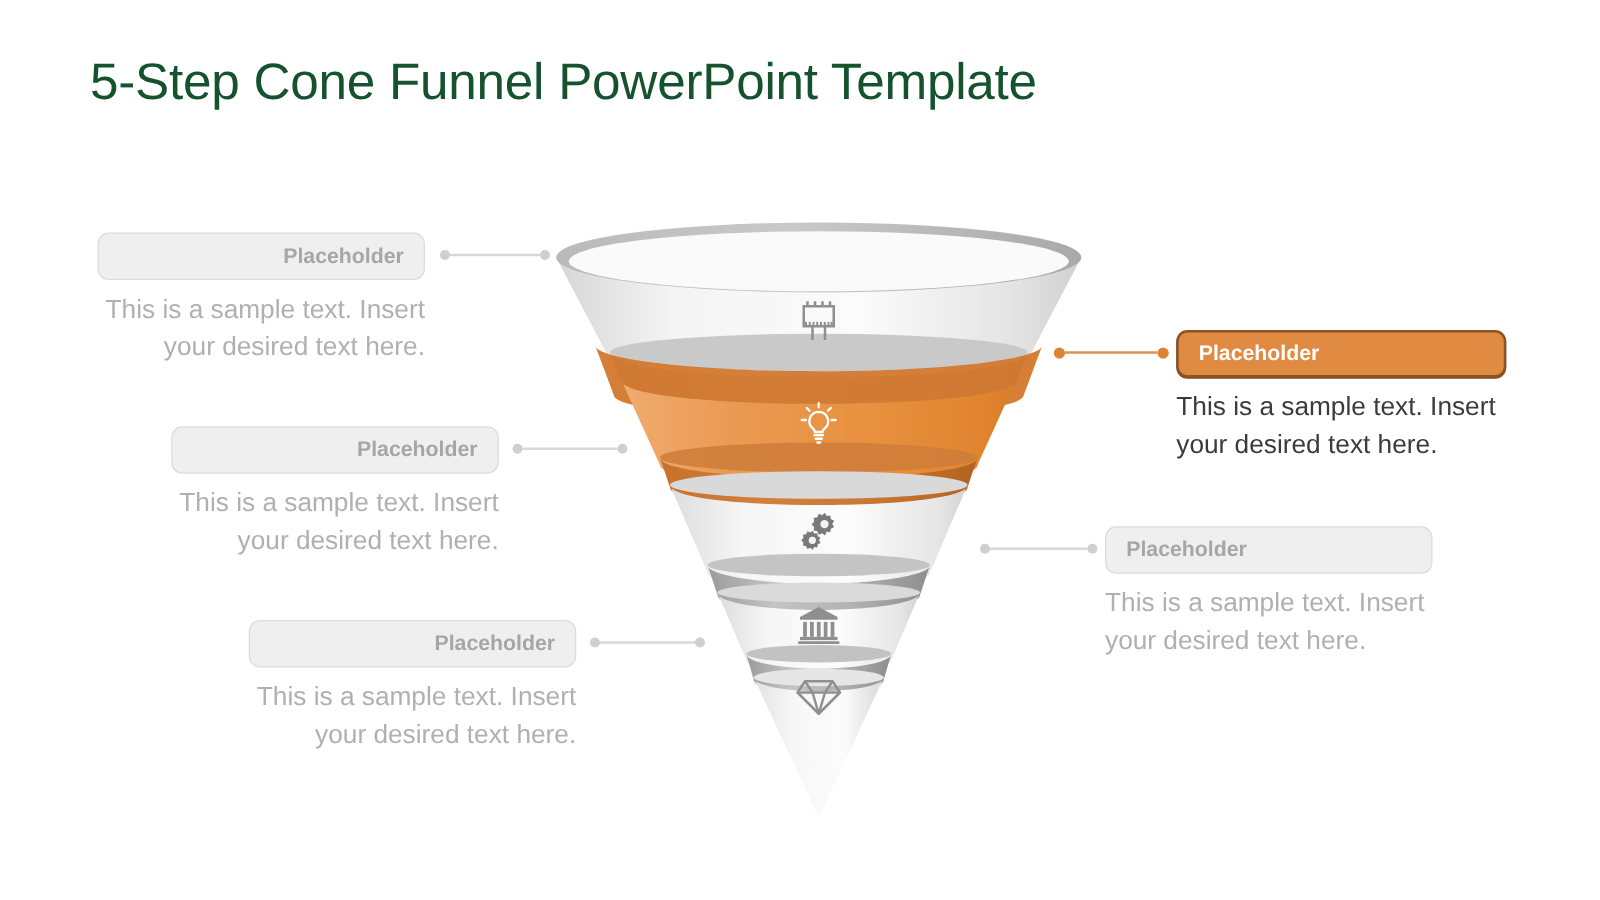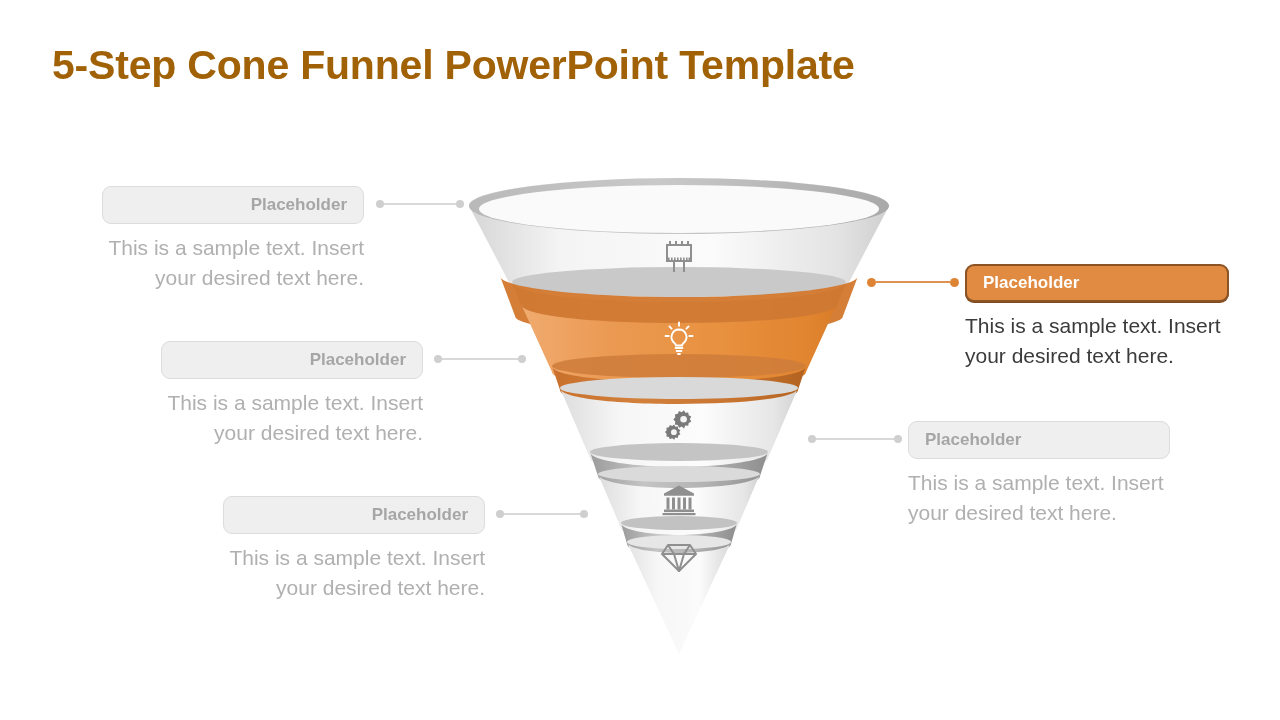--- a/index.html
+++ b/index.html
@@ -7,30 +7,30 @@
   body {
     background:#ffffff;
     font-family:"Liberation Sans", sans-serif;
     overflow:hidden;
     position:relative;
   }
 
   
   #slide-title {
     position:absolute;
-    left:52px; top:42px;
+    left:72px; top:42px;
     font-size:41px;
-    font-weight:700;
-    color:#a16207;
+    font-weight:400;
+    color:#14532d;
     letter-spacing:-0.2px;
     white-space:nowrap;
   }
 
   
-  #stage { position:absolute; left:0; top:0; width:1160px; height:720px;margin-left:24px; }
+  #stage { position:absolute; left:0; top:0; width:1160px; height:720px; }
 
   
   .callout { position:absolute; }
 
   .chip {
     border-radius:9px;
     border:1px solid #dcdcdc;
     background:#efefef;
     height:38px;
     display:flex;

